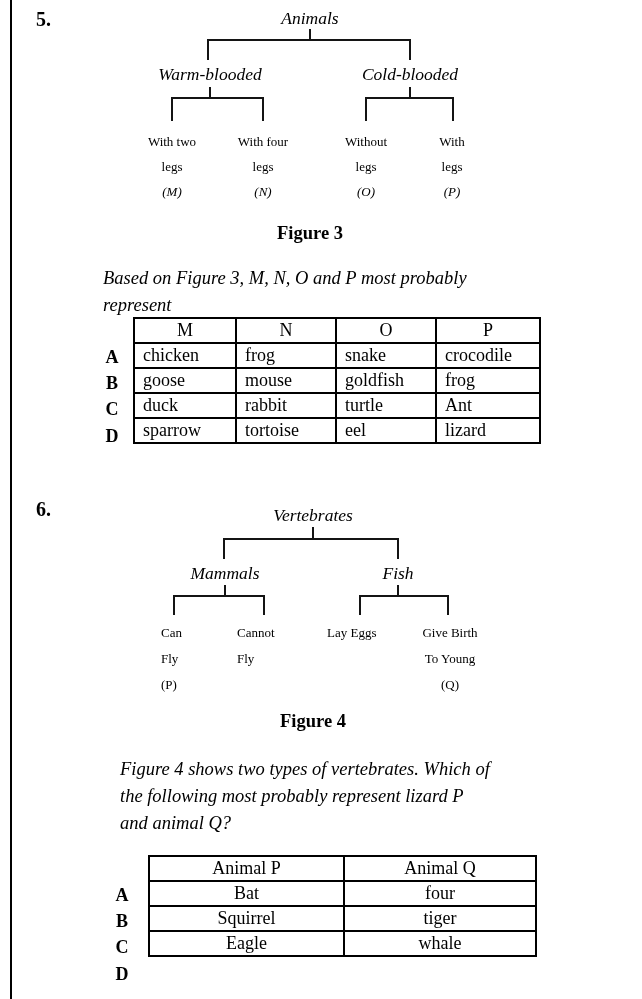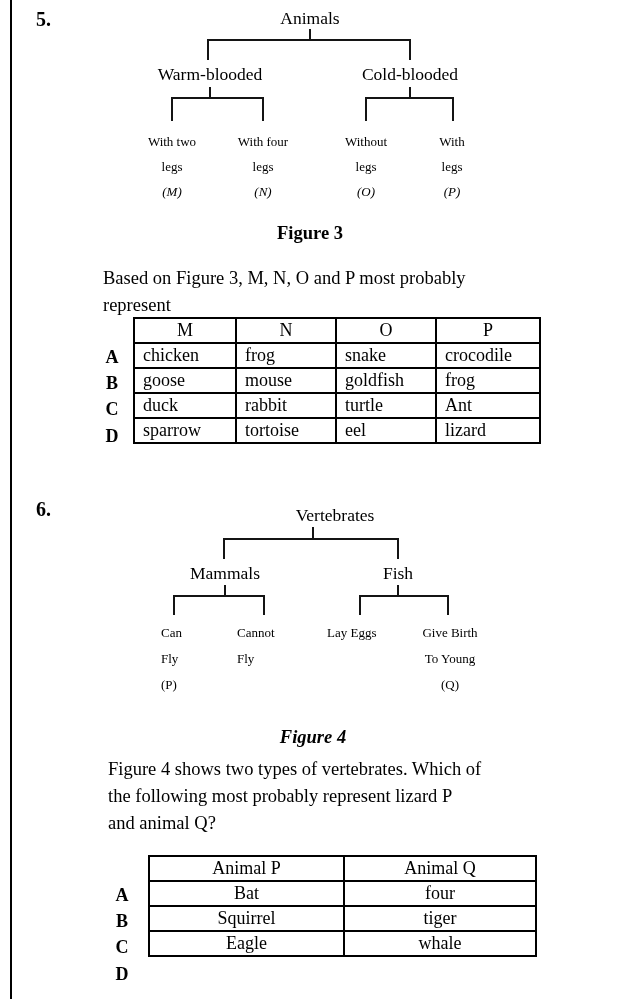--- a/index.html
+++ b/index.html
@@ -6,31 +6,31 @@
   html,body { background:#ffffff; }
   .page {
     position:relative; width:642px; height:999px; background:#fff;
     font-family:"Liberation Serif","DejaVu Serif",serif; color:#000;
     overflow:hidden;
   }
   .edge-line { position:absolute; left:10px; top:0; width:2px; height:999px; background:#000; }
   .qnum { position:absolute; font-weight:bold; font-size:20px; }
   .tlabel {
     position:absolute; transform:translateX(-50%); 
-    font-size:17.5px; line-height:25px; white-space:nowrap;
+    font-size:17.5px; line-height:25px; white-space:nowrap;font-style:italic;
   }
   .tleaf {
     position:absolute; text-align:left;
     font-size:13px; line-height:26px; white-space:nowrap;
   }
   .tleaf.centered { text-align:center; }
   .code-italic { font-style:italic; }
   .ln { position:absolute; background:#141414; }
   .figcap { position:absolute; transform:translateX(-50%); font-weight:bold; font-size:18.5px; white-space:nowrap; }
-  .qtext { position:absolute; font-size:18.5px; line-height:27px; }
+  .qtext { position:absolute; font-size:18.5px; line-height:27px;font-style:italic; }
   table.tbl { position:absolute; border-collapse:collapse; font-size:18px; background:#fff; }
   .tbl th, .tbl td { border:2px solid #000; font-weight:normal; height:24px; padding:1px 8px; }
   .tbl th { text-align:center; }
   .tbl1 td { text-align:left;padding-left:8px; }
   .tbl2 td { text-align:center; }
   .rowlabels { position:absolute; font-weight:bold; font-size:18px; text-align:center; width:26px; }
   .rowlabels div { height:26.2px; line-height:26.2px; }
 </style>
 </head>
 <body>
@@ -122,21 +122,21 @@
       <td>sparrow</td>
       <td>tortoise</td>
       <td>eel</td>
       <td>lizard</td>
     </tr>
   </tbody>
     </table>
 
   <div class="qnum" style="left:36px; top:498px;">6.</div>
 
-  <div class="tlabel" style="left:313px; top:503px;margin-left:22px;">Vertebrates</div>
+  <div class="tlabel" style="left:313px; top:503px;">Vertebrates</div>
   <div class="tlabel" style="left:225px; top:561px;">Mammals</div>
   <div class="tlabel" style="left:398px; top:561px;">Fish</div>
 
   <div class="tleaf" style="left:161px; top:620px;">
     <div>Can</div>
     <div>Fly</div>
     <div>(P)</div>
   </div>
   <div class="tleaf" style="left:237px; top:620px;">
     <div>Cannot</div>
@@ -157,23 +157,23 @@
   <div class="ln" style="left:397px; top:538px; width:2px; height:21px;"></div>
   <div class="ln" style="left:224px; top:585px; width:2px; height:12px;"></div>
   <div class="ln" style="left:173px; top:595px; width:92px; height:2px;"></div>
   <div class="ln" style="left:173px; top:595px; width:2px; height:20px;"></div>
   <div class="ln" style="left:263px; top:595px; width:2px; height:20px;"></div>
   <div class="ln" style="left:397px; top:585px; width:2px; height:12px;"></div>
   <div class="ln" style="left:359px; top:595px; width:90px; height:2px;"></div>
   <div class="ln" style="left:359px; top:595px; width:2px; height:20px;"></div>
   <div class="ln" style="left:447px; top:595px; width:2px; height:20px;"></div>
 
-  <div class="figcap" style="left:313px; top:727px;font-style:italic;">Figure 4</div>
-
-  <div class="qtext" style="left:108px; top:756px;">
+  <div class="figcap" style="left:313px; top:711px;">Figure 4</div>
+
+  <div class="qtext" style="left:120px; top:756px;">
     <div>Figure 4 shows two types of vertebrates. Which of</div>
     <div>the following most probably represent lizard P</div>
     <div>and animal Q?</div>
   </div>
 
   <div class="rowlabels" style="left:109px; top:882px;">
     <div>A</div>
     <div>B</div>
     <div>C</div>
     <div>D</div>

